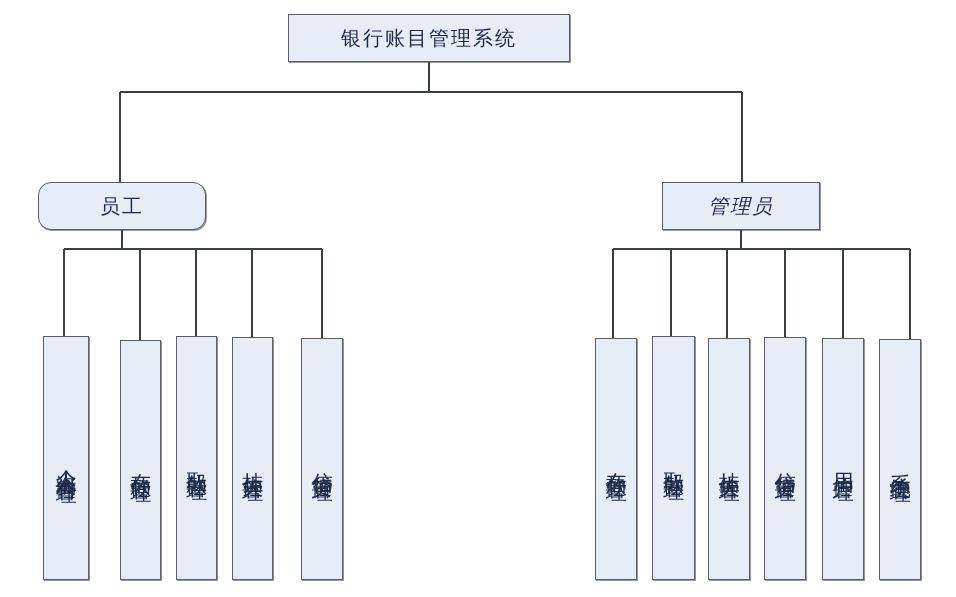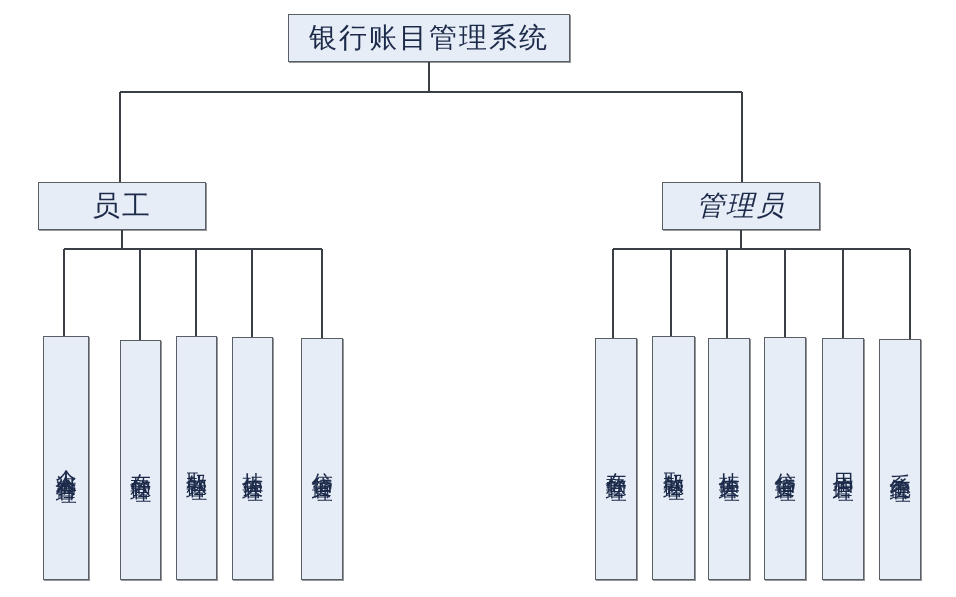--- a/index.html
+++ b/index.html
@@ -30,21 +30,21 @@
     box-sizing: border-box;
     background: #e7edf7;
     border: 1px solid #5a5f66;
     box-shadow: 1px 1px 0 rgba(60,64,70,0.55);
     display: flex;
     align-items: center;
     justify-content: center;
     color: #1c2a4a;
   }
   .node-horizontal {
-    font-size: 28px;
+    font-size: 20px;
     letter-spacing: 2px;
     line-height: 1.1;
     white-space: nowrap;
   }
   .node-vertical {
     writing-mode: vertical-rl;
     text-orientation: upright;
     font-size: 21px;
     line-height: 1.25;
     letter-spacing: 3px;
@@ -77,21 +77,21 @@
       <line x1="785" y1="249" x2="785" y2="337" stroke="#3a3f46" stroke-width="1.6" shape-rendering="crispEdges"></line>
       <line x1="843" y1="249" x2="843" y2="338" stroke="#3a3f46" stroke-width="1.6" shape-rendering="crispEdges"></line>
       <line x1="910" y1="249" x2="910" y2="339" stroke="#3a3f46" stroke-width="1.6" shape-rendering="crispEdges"></line>
     </svg>
 
   <div class="node-box node-horizontal" id="root-node" style="left: 288px; top: 14px; width: 282px; height: 48px;">
     <span>银行账目管理系统</span>
   </div>
 
   <div id="branch-layer">
-      <div class="node-box node-horizontal" style="left: 38px; top: 182px; width: 168px; height: 48px;">
+      <div class="node-box node-horizontal" style="left: 38px; top: 182px; width: 168px; height: 48px; border-radius: 13px;">
         <span>员工</span>
       </div>
       <div class="node-box node-horizontal" style="left: 662px; top: 182px; width: 158px; height: 48px; font-style: italic;">
         <span>管理员</span>
       </div>
     </div>
   <div id="leaf-layer">
       <div class="node-box node-vertical" style="left: 43px; top: 336px; width: 46px; height: 244px;">
         <span>个人资料管理</span>
       </div>

